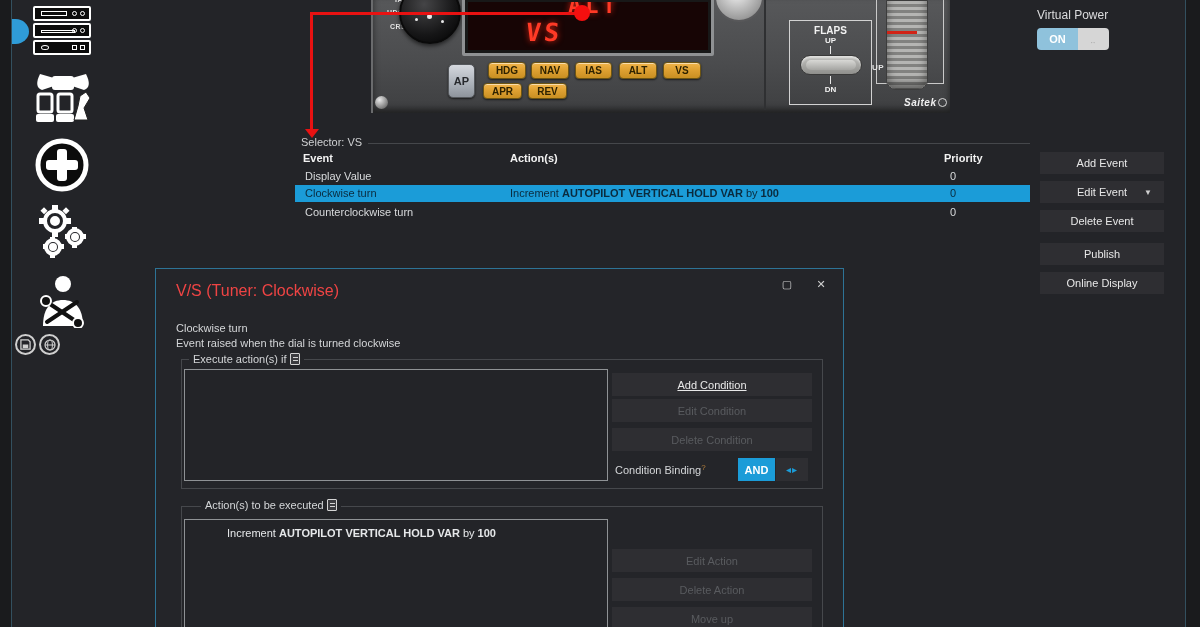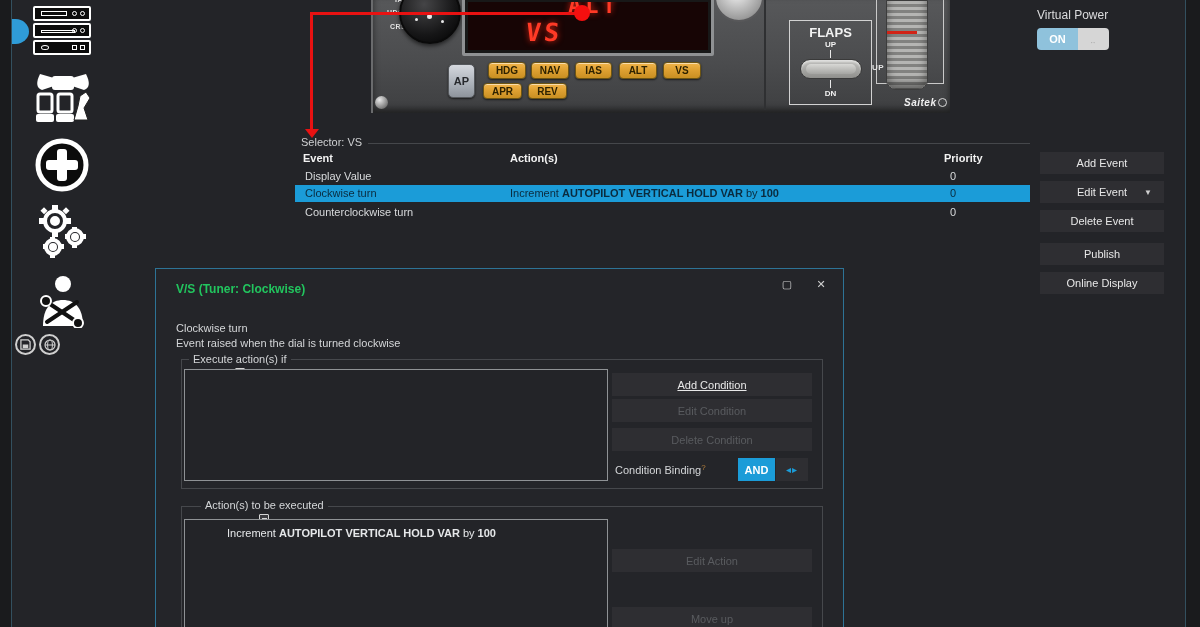--- a/index.html
+++ b/index.html
@@ -96,26 +96,26 @@
   
   .btn { position:absolute; background:#2e2e32; color:#e8e8e8; font-size:11px;
     display:flex; align-items:center; justify-content:center; cursor:pointer; }
   .btn.disabled { color:#595b5f; cursor:default; }
   .btn.focus-blue { border:1px solid #2e8fb4; background:#27292c; }
   .dd-arrow { position:absolute; right:12px; font-size:8px; color:#cfcfcf; }
 
   
   .dialog { position:absolute; left:155px; top:268px; width:689px; height:360px;
     background:#242529; border:1px solid #2d7396; }
-  .dlg-title { position:absolute; left:20px; top:13px; font-weight:bold; font-size:12px; color:#22c55e; }
+  .dlg-title { position:absolute; left:20px; top:13px; font-weight:normal; font-size:16px; color:#ef4444; }
   .winctl { position:absolute; top:8px; width:16px; height:14px; color:#d0d0d0; font-size:11px;
     display:flex; align-items:center; justify-content:center; cursor:pointer; }
   .dlg-text { position:absolute; color:#d4d6d8; }
   .groupbox { position:absolute; border:1px solid #46484c; }
-  .grouplabel { position:absolute; background:#242529; padding:0 4px; color:#d4d6d8; white-space:nowrap; display:flex; align-items:center; gap:3px;flex-direction:column; }
+  .grouplabel { position:absolute; background:#242529; padding:0 4px; color:#d4d6d8; white-space:nowrap; display:flex; align-items:center; gap:3px; }
   .book { display:inline-block; width:10px; height:12px; background:#3c3c40; border:1px solid #d5d5d5; border-radius:1px; position:relative; }
   .book::before { content:""; position:absolute; left:2px; top:3px; width:5px; height:1px; background:#d5d5d5; box-shadow:0 3px 0 #d5d5d5; }
   .listbox { position:absolute; background:#232428; border:1px solid #8f9295; }
   .binding-and { position:absolute; background:#1b9cd8; color:#fff; font-weight:bold; font-size:11px;
     display:flex; align-items:center; justify-content:center; cursor:pointer; }
   .binding-arrows { position:absolute; background:#2e2e32; color:#1b9cd8; font-size:10px;
     display:flex; align-items:center; justify-content:center; letter-spacing:1px; cursor:pointer; }
   .sup-mark { color:#b5803c; font-size:8px; vertical-align:4px; }
 
   
@@ -261,21 +261,21 @@
     <div class="amberbtn" style="left:202px;top:62px;width:37px;">IAS</div>
     <div class="amberbtn" style="left:246px;top:62px;width:38px;">ALT</div>
     <div class="amberbtn" style="left:290px;top:62px;width:38px;">VS</div>
     <div class="amberbtn" style="left:110px;top:83px;width:39px;height:16px;">APR</div>
     <div class="amberbtn" style="left:155px;top:83px;width:39px;height:16px;">REV</div>
 
     <div class="pdivider" style="left:391px;"></div>
     <div class="top-knob"></div>
 
     <div class="flaps-box">
-      <div class="t" style="font-size:13px;margin-top:4px;">FLAPS</div>
+      <div class="t" style="font-size:10px;margin-top:4px;">FLAPS</div>
       <div class="t" style="font-size:8px;">UP</div>
       <div class="tickv"></div>
       <div class="rocker"></div>
       <div class="tickv"></div>
       <div class="t" style="font-size:8px;">DN</div>
     </div>
 
     <div class="trim-bracket"></div>
     <div class="trim-wheel"></div>
     <div class="trim-mark"></div>
@@ -351,16 +351,17 @@
     <div class="grouplabel" style="left:45px;top:230px;">
       <span>Action(s) to be executed</span>
         <span class="book"></span>
     </div>
     <div class="listbox" style="left:28px;top:250px;width:424px;height:115px;">
       <div style="position:absolute;left:42px;top:7px;color:#e6e8ea;">
         <span>Increment </span><b>AUTOPILOT VERTICAL HOLD VAR</b><span> by </span><b>100</b>
       </div>
     </div>
     <div class="btn disabled" style="left:456px;top:280px;width:200px;height:23px;">Edit Action</div>
+    <div class="btn disabled" style="left:456px;top:309px;width:200px;height:23px;">Delete Action</div>
     <div class="btn disabled" style="left:456px;top:338px;width:200px;height:23px;">Move up</div>
   </div>
 
 </div>
 
 </body></html>

